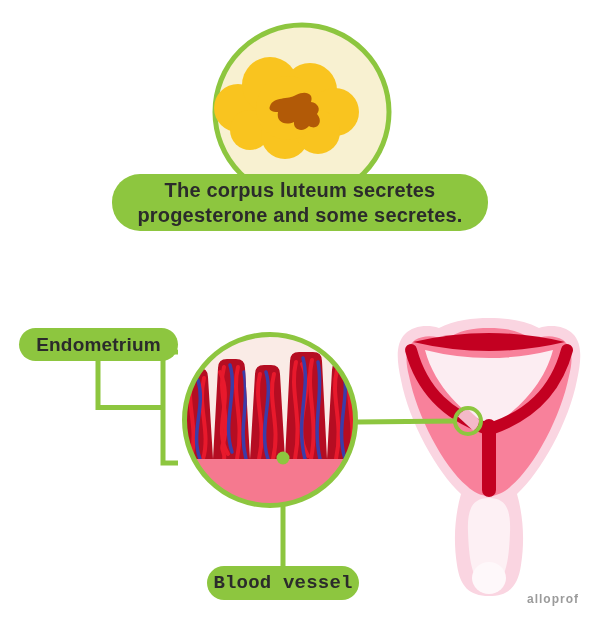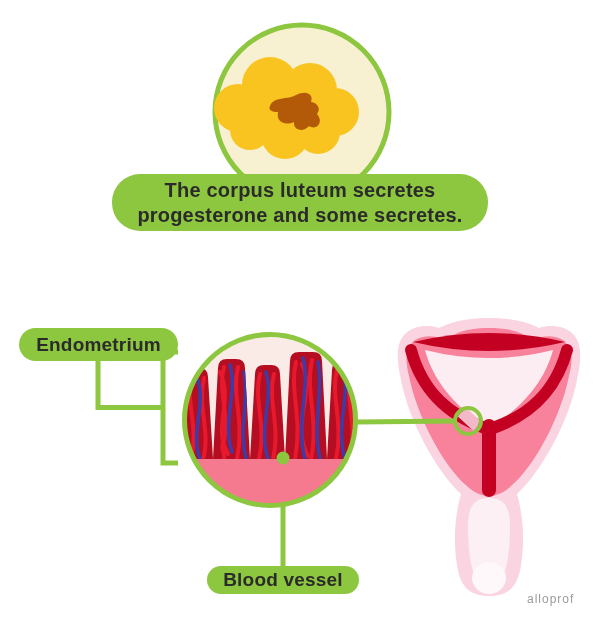--- a/index.html
+++ b/index.html
@@ -19,24 +19,24 @@
     display:flex;flex-direction:column;align-items:center;justify-content:center;
     color:var(--dark-text);font-weight:700;font-size:20px;line-height:25px;letter-spacing:0.2px;
     text-align:center;
   }
   .tag{
     position:absolute;background:var(--green);border-radius:17px;
     display:flex;align-items:center;justify-content:center;
     color:var(--dark-text);font-weight:700;font-size:19px;letter-spacing:0.2px;
   }
   .tag.endo{left:19px;top:305px;width:159px;height:33px;margin-top:23px;}
-  .tag.blood{left:207px;top:566px;width:152px;height:28px;}
+  .tag.blood{left:207px;top:566px;width:152px;height:34px;font-family:Liberation Mono, monospace;}
   .watermark{
     position:absolute;left:527px;top:592px;
-    color:var(--watermark);font-weight:400;font-size:12px;letter-spacing:1px;
+    color:var(--watermark);font-weight:700;font-size:12px;letter-spacing:1px;
   }
   .gline{stroke:var(--green);stroke-width:5;fill:none;}
 </style>
 </head>
 <body>
 
 <div class="stage">
 
   <svg width="600" height="622" viewBox="0 0 600 622">
     <defs>

